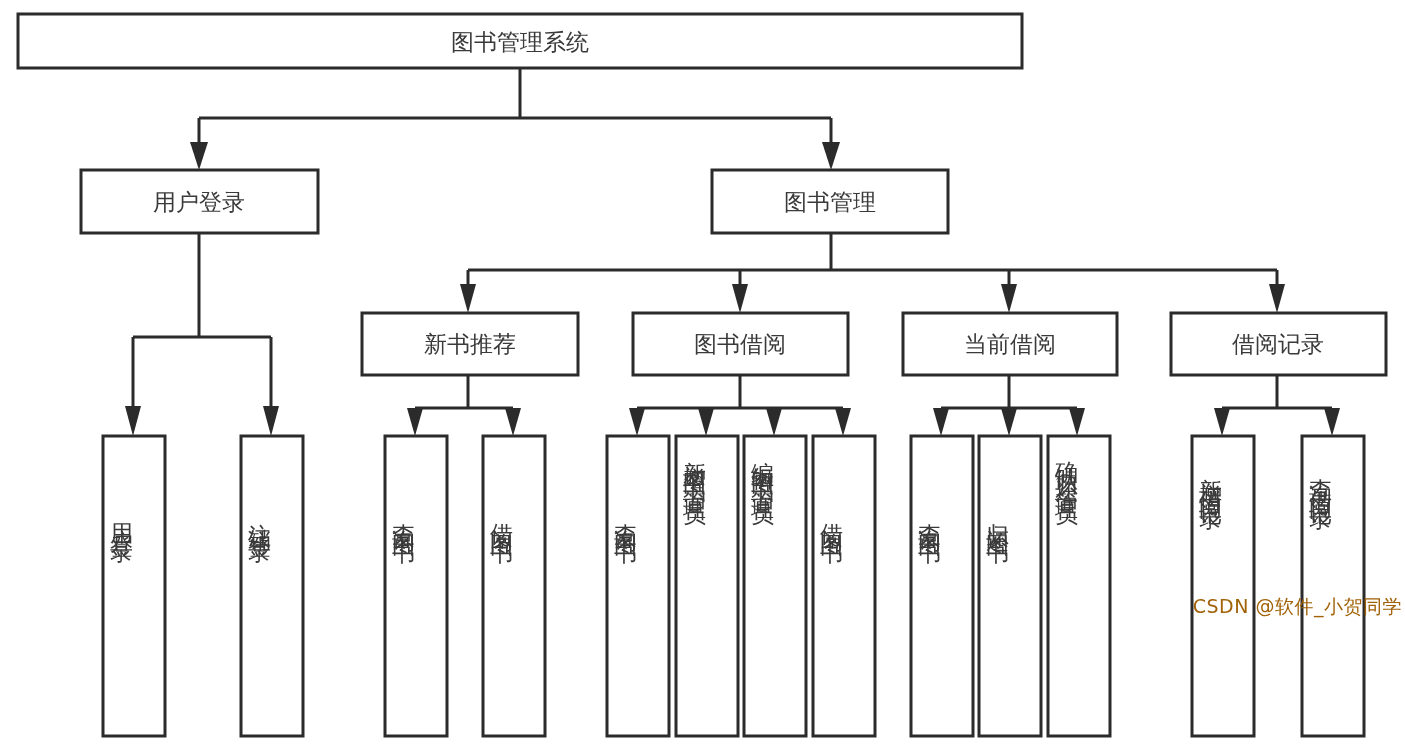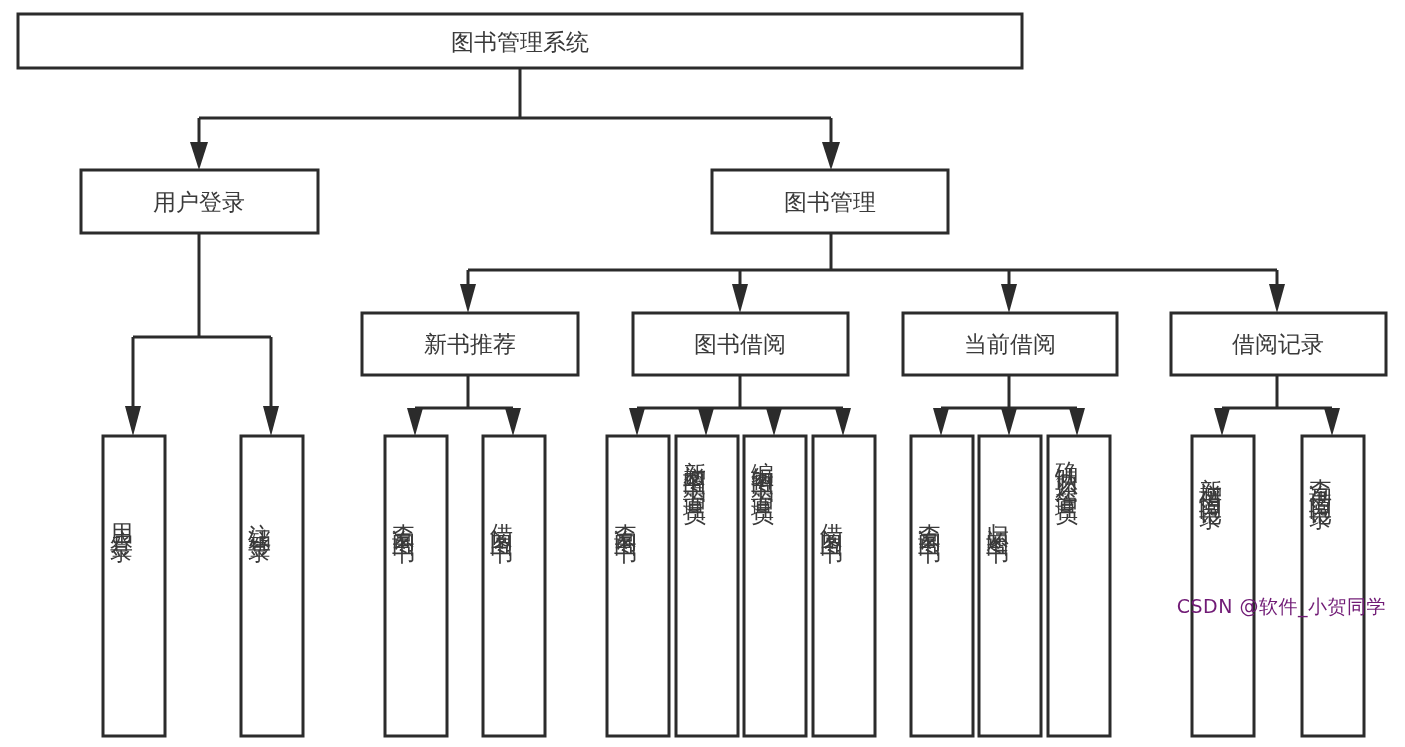--- a/index.html
+++ b/index.html
@@ -56,23 +56,23 @@
     letter-spacing: 6px;
     color: #3a3a3a;
     font-family: "DejaVu Sans", "Liberation Sans", sans-serif;
     font-size: 23px;
     line-height: 1;
     white-space: nowrap;
     pointer-events: none;
   }
   .watermark {
     position: absolute;
-    right: 19px;
+    right: 3px;
     bottom: 6px;
-    color: #701a75;
+    color: #a16207;
     font-family: "DejaVu Sans", "Liberation Sans", sans-serif;
     font-size: 19px;
     letter-spacing: 0.5px;
     white-space: nowrap;
   }
 </style>
 </head>
 <body>
 
 <div id="diagram-root">

